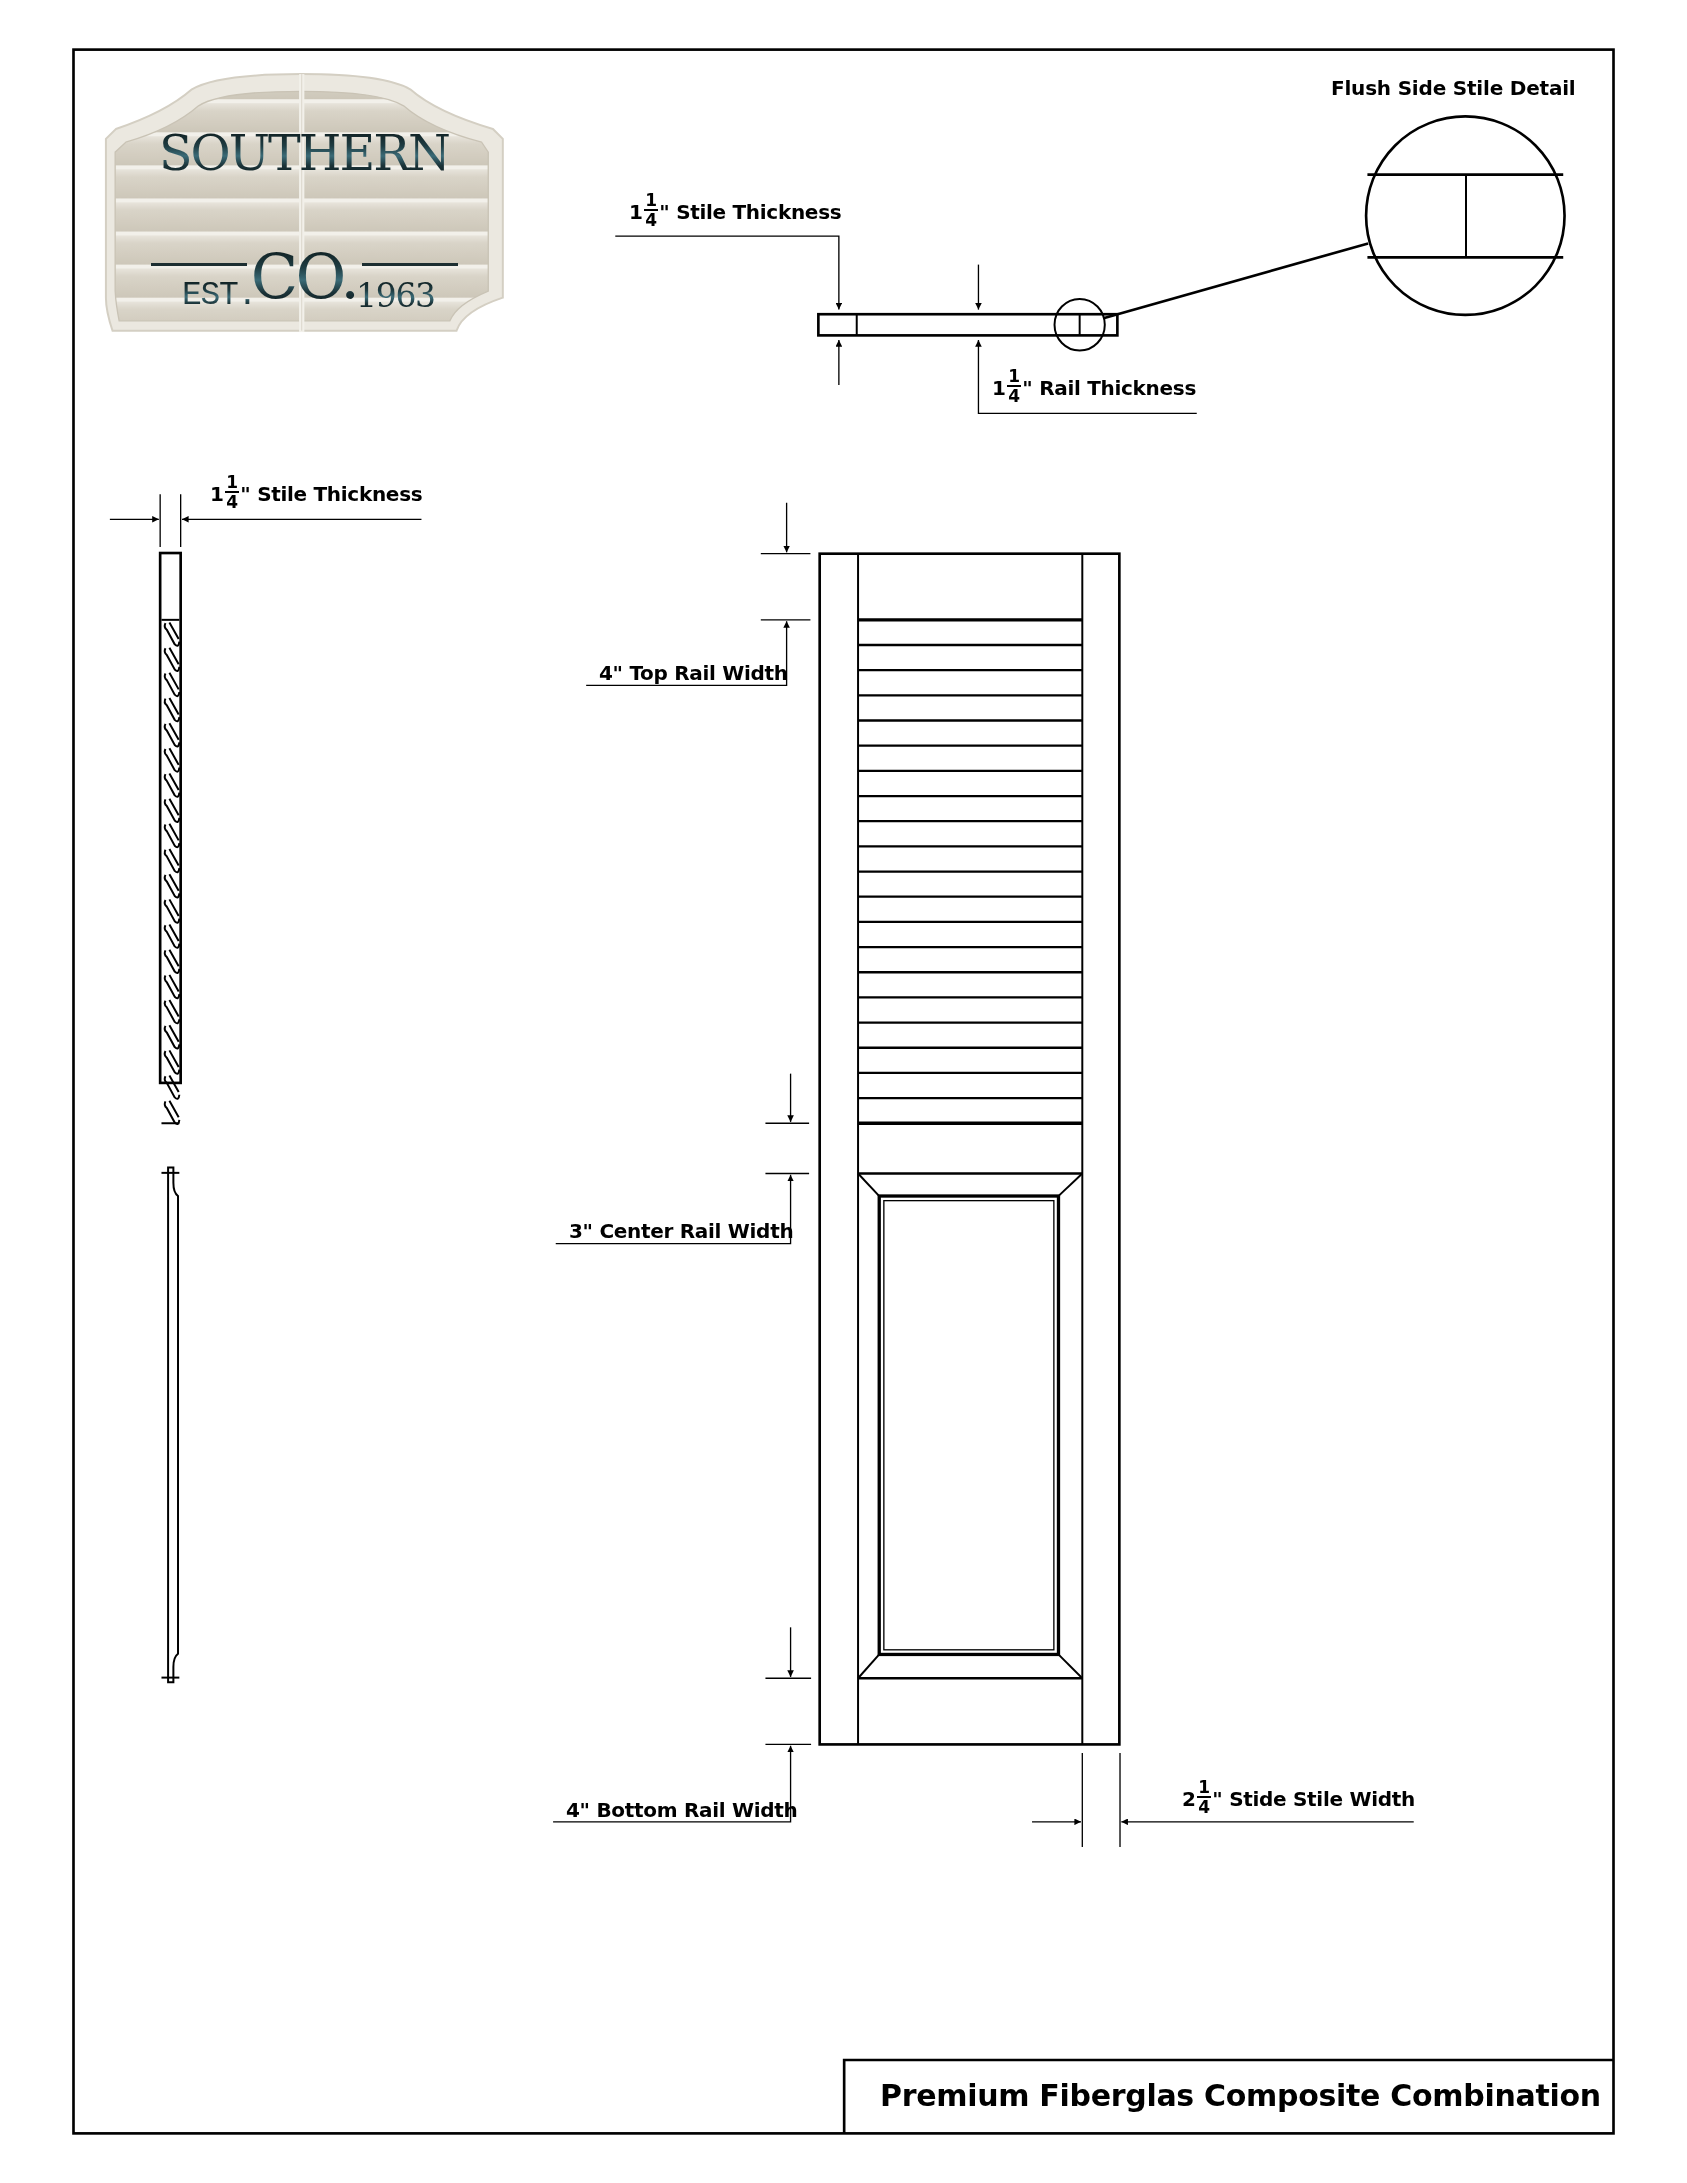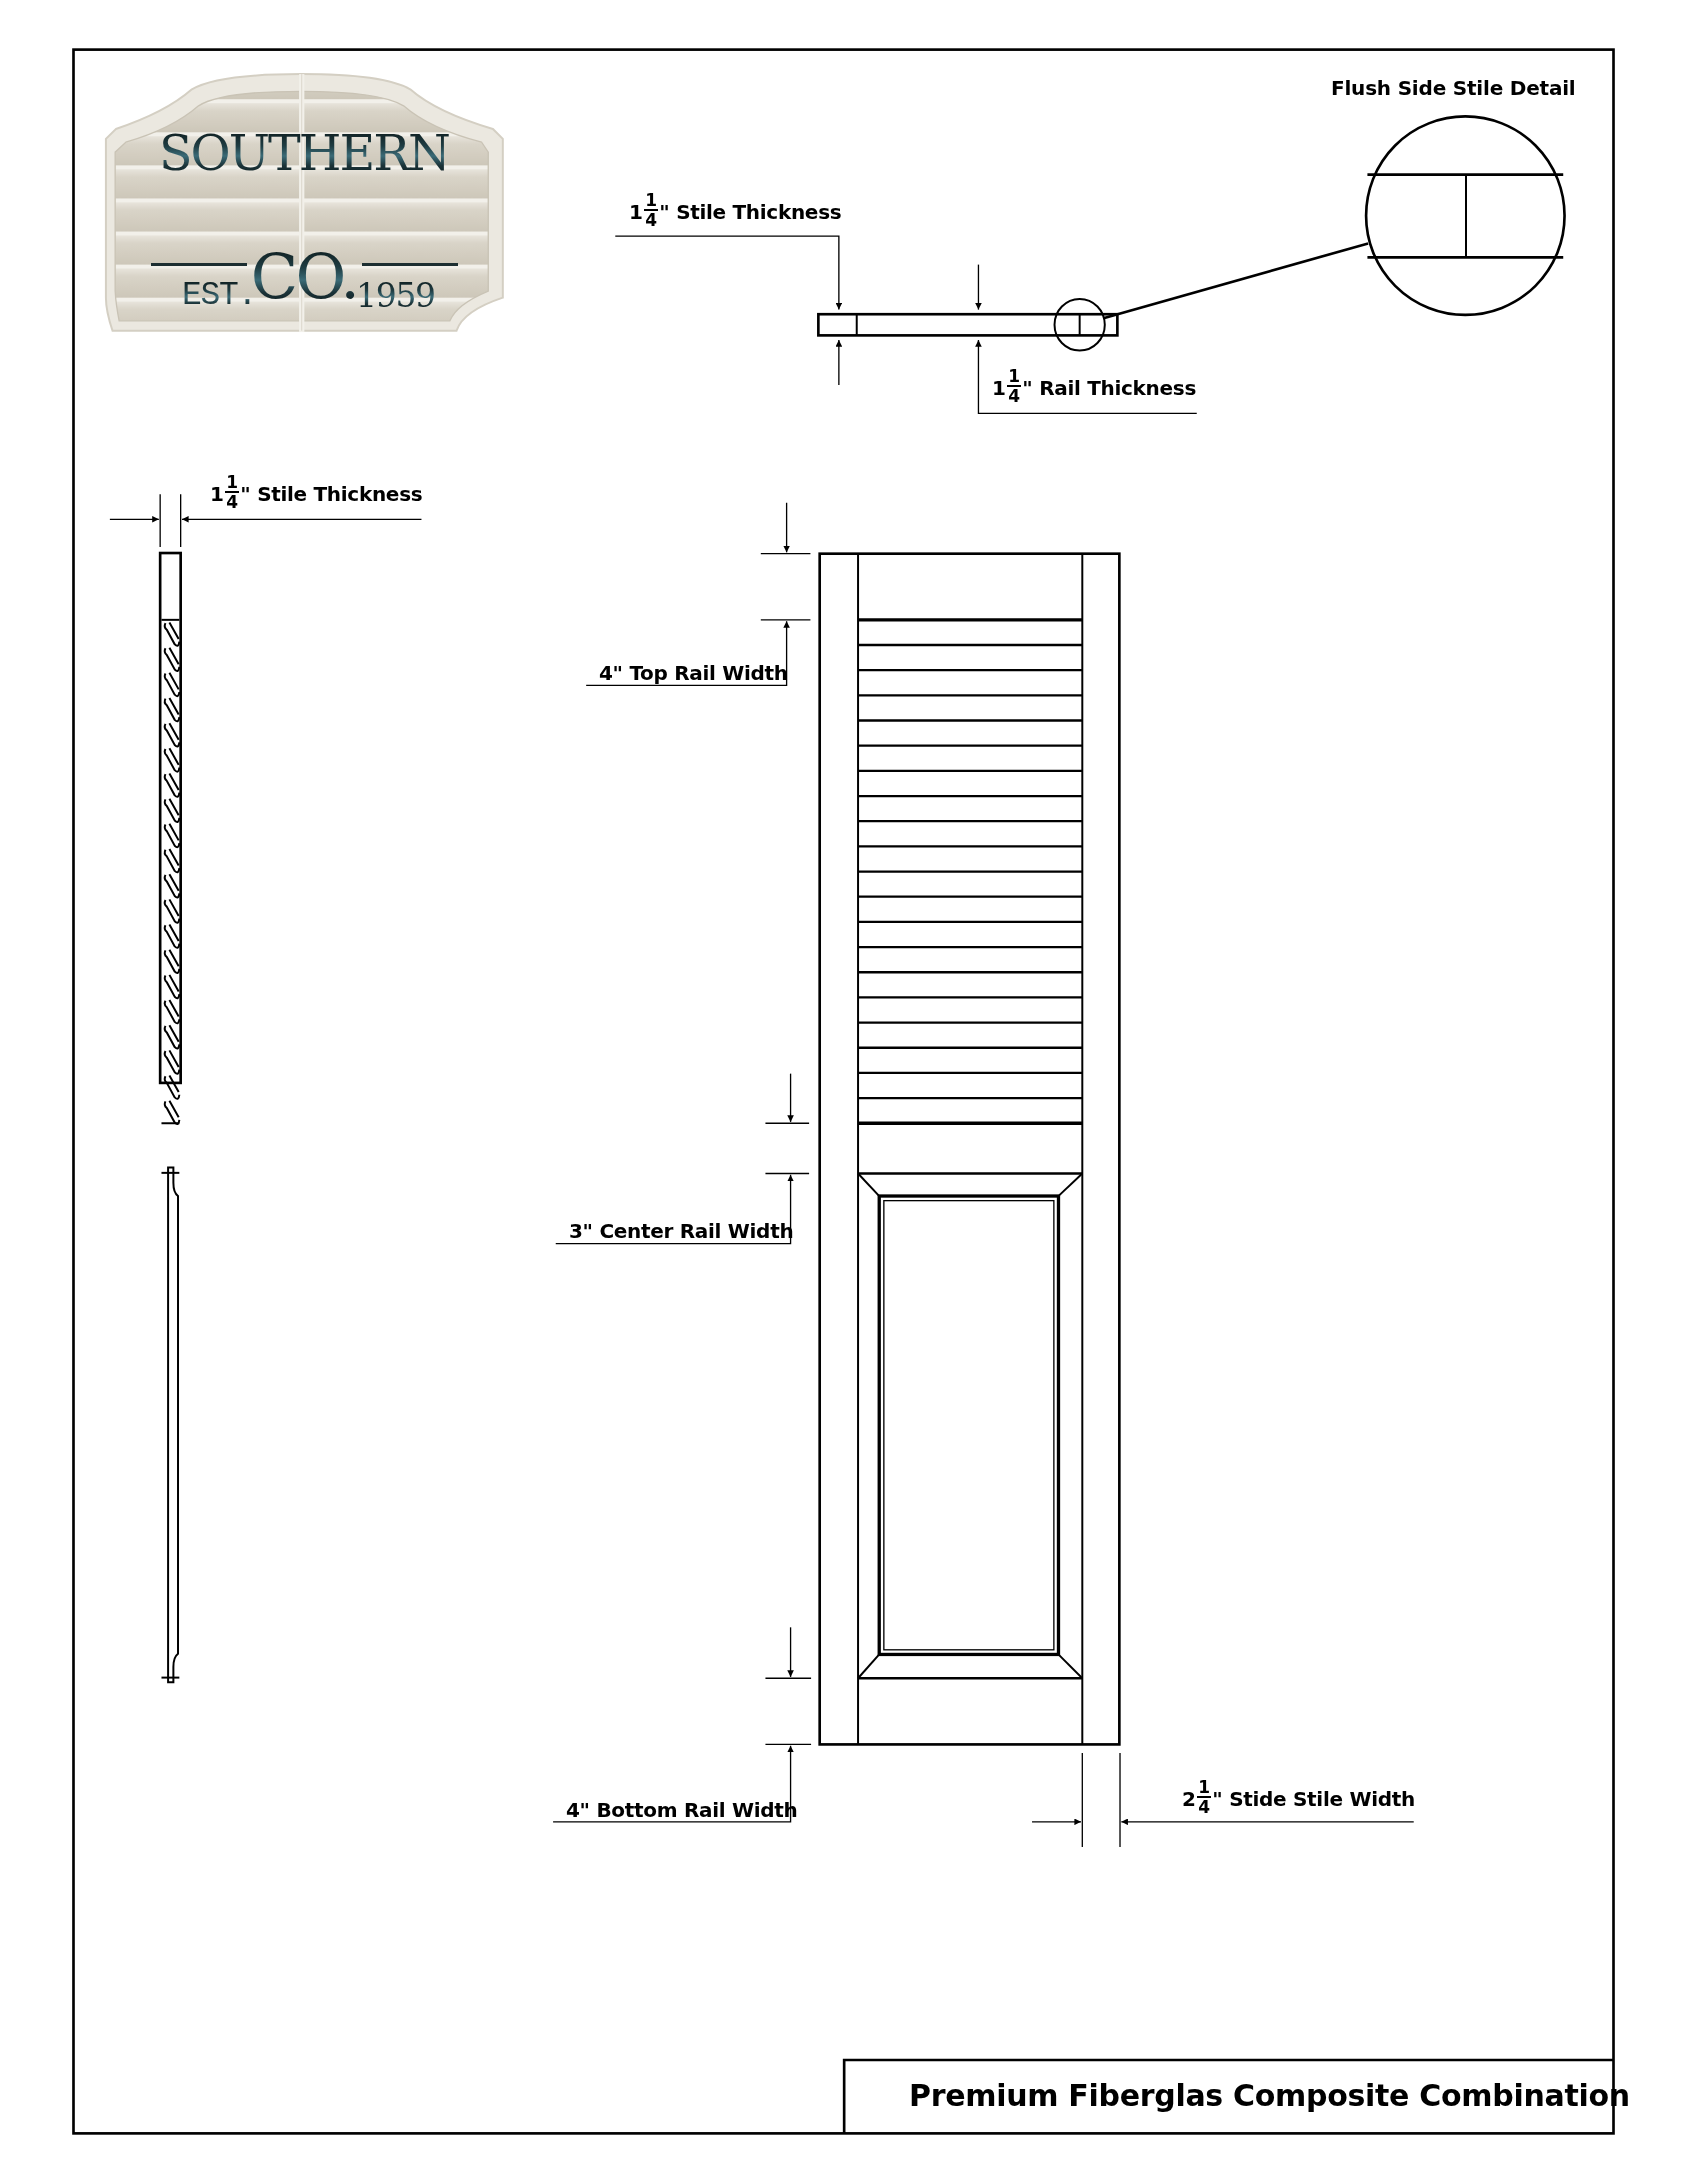--- a/index.html
+++ b/index.html
@@ -196,21 +196,21 @@
     <line x1="2137" y1="2754" x2="1695" y2="2754" stroke-width="2" marker-end="url(#arr)"></line>
   </g>
 </svg>
 
 <div id="logo">
   <div class="logo-txt" style="top:56px; font-size:49px; letter-spacing:-2px;">SOUTHERN</div>
   <div class="logo-txt" style="top:173px; font-size:62px; letter-spacing:-2.6px;">CO.</div>
   <div style="position:absolute;left:46px;top:190px;width:96px;height:2.6px;background:#1c2e31;"></div>
   <div style="position:absolute;left:257px;top:190px;width:96px;height:2.6px;background:#1c2e31;"></div>
   <div class="logo-txt" style="left:52px; width:99px; top:206px; font-size:33px; text-align:right; letter-spacing:-1.3px;font-family:Liberation Mono, monospace;">EST.</div>
-  <div class="logo-txt" style="left:251px; width:106px; top:206px; font-size:33px; text-align:left; letter-spacing:-1.3px;">1959</div>
+  <div class="logo-txt" style="left:251px; width:106px; top:206px; font-size:33px; text-align:left; letter-spacing:-1.3px;">1963</div>
 </div>
 
 <div class="lbl detail-title" style="left:1331px; top:54px;">Flush Side Stile Detail</div>
 
 <div class="lbl dim" style="left:629px; top:193px;">
   <span class="whole">1</span><span class="frac"><span class="num">1</span><span class="den">4</span></span><span class="rest">" Stile Thickness</span>
 </div>
 
 <div class="lbl dim" style="left:992px; top:369px;">
   <span class="whole">1</span><span class="frac"><span class="num">1</span><span class="den">4</span></span><span class="rest">" Rail Thickness</span>
@@ -221,14 +221,14 @@
 </div>
 
 <div class="lbl dim" style="left:599px; top:663px;">4" Top Rail Width</div>
 <div class="lbl dim" style="left:569px; top:1221px;">3" Center Rail Width</div>
 <div class="lbl dim" style="left:566px; top:1800px;">4" Bottom Rail Width</div>
 
 <div class="lbl dim" style="left:1182px; top:1780px;">
   <span class="whole">2</span><span class="frac"><span class="num">1</span><span class="den">4</span></span><span class="rest">" Stide Stile Width</span>
 </div>
 
-<div class="lbl title-text" style="left:880px; top:2081px;margin-left:29px;">Premium Fiberglas Composite Combination</div>
+<div class="lbl title-text" style="left:880px; top:2081px;">Premium Fiberglas Composite Combination</div>
 
 
 </body></html>

